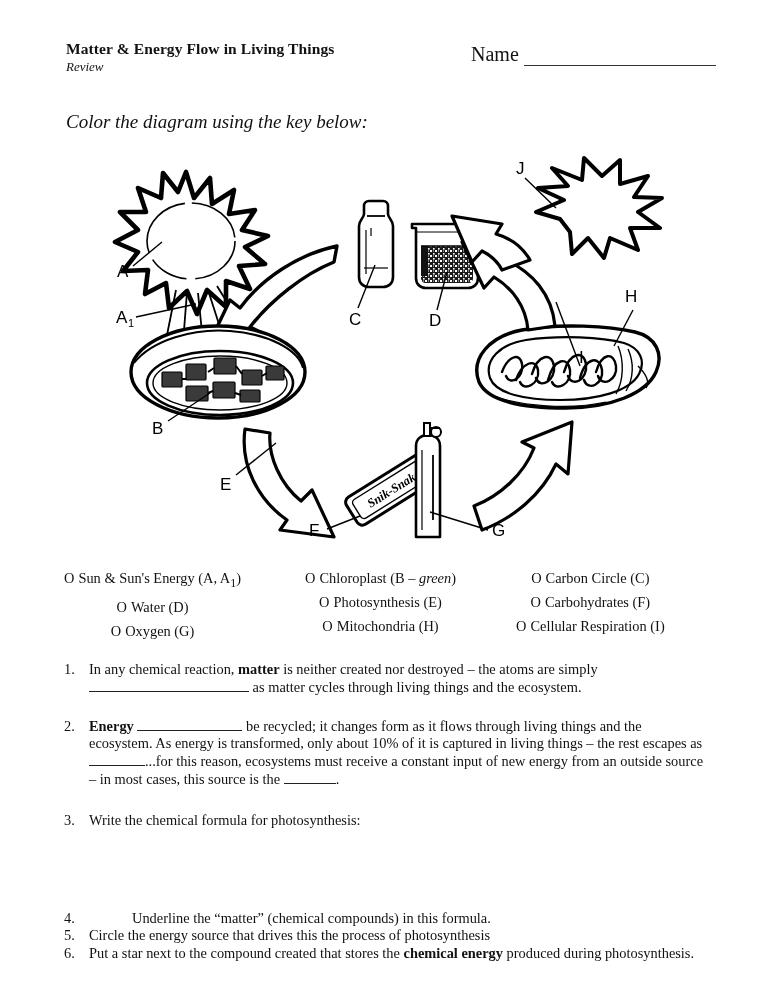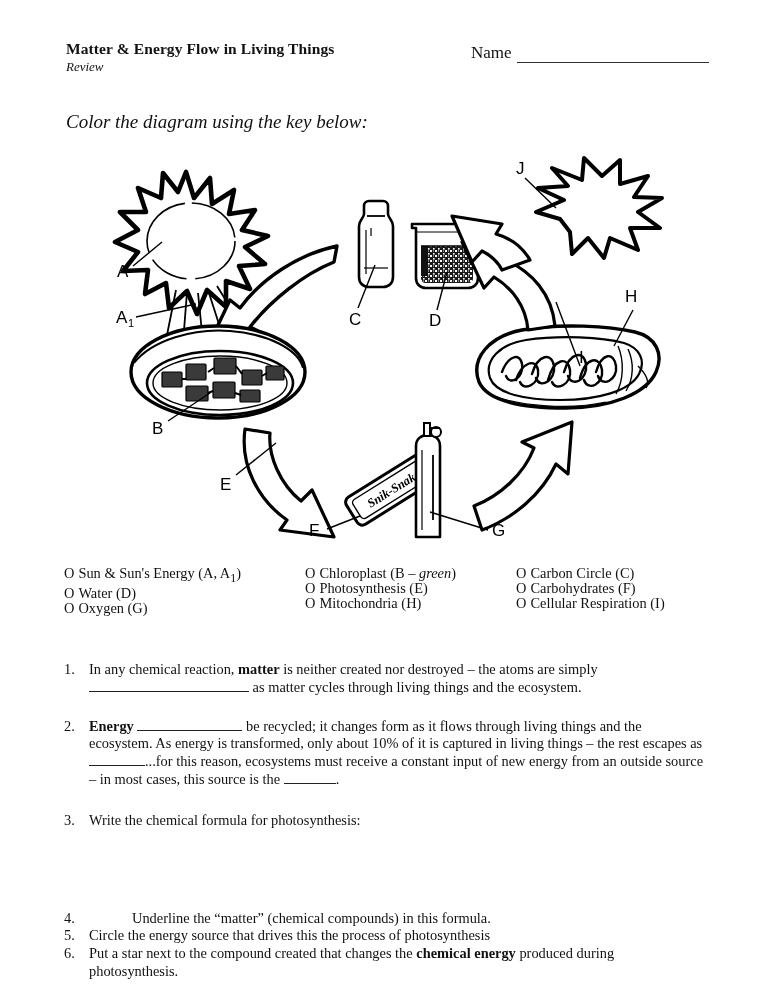--- a/index.html
+++ b/index.html
@@ -43,21 +43,21 @@
   }
   .doc-subtitle {
     font-size: 13px;
     font-style: italic;
     margin-top: 1px;
   }
   .name-block {
     position: absolute;
     left: 405px;
     top: 3px;
-    font-size: 17px;
+    font-size: 20px;
     white-space: nowrap;
     display: flex;
     align-items: flex-end;
     gap: 5px;
   }
   .name-rule {
     display: inline-block;
     width: 192px;
     border-bottom: 1.2px solid #333;
     height: 13px;
@@ -91,21 +91,22 @@
   }
   .key-col {
     position: absolute;
     top: 0;
   }
   .key-col.c1 { left: 0px; }
   .key-col.c2 { left: 241px; }
   .key-col.c3 { left: 452px; }
   .key-item {
     white-space: nowrap;
-    line-height: 15px;
+    line-height: 24px;
+    text-align: center;
   }
   .key-bullet {
     margin-right: 4px;
   }
   .ital { font-style: italic; }
 
   
   .questions {
     position: absolute;
     left: 64px;
@@ -438,18 +439,18 @@
       <span class="q-text">Underline the “matter” (chemical compounds) in this formula.</span>
     </div>
 
     <div class="q q5">
       <span class="q-num">5.</span>
       <span class="q-text">Circle the energy source that drives this the process of photosynthesis</span>
     </div>
 
     <div class="q q6">
       <span class="q-num">6.</span>
-      <span class="q-text"><span>Put a star next to the compound created that changes the </span><b class="bld">chemical energy</b><span> produced during photosynthesis.</span></span>
+      <span class="q-text"><span>Put a star next to the compound created that stores the </span><b class="bld">chemical energy</b><span> produced during photosynthesis.</span></span>
     </div>
 
   </div>
 
 </div>
 
 </body></html>

